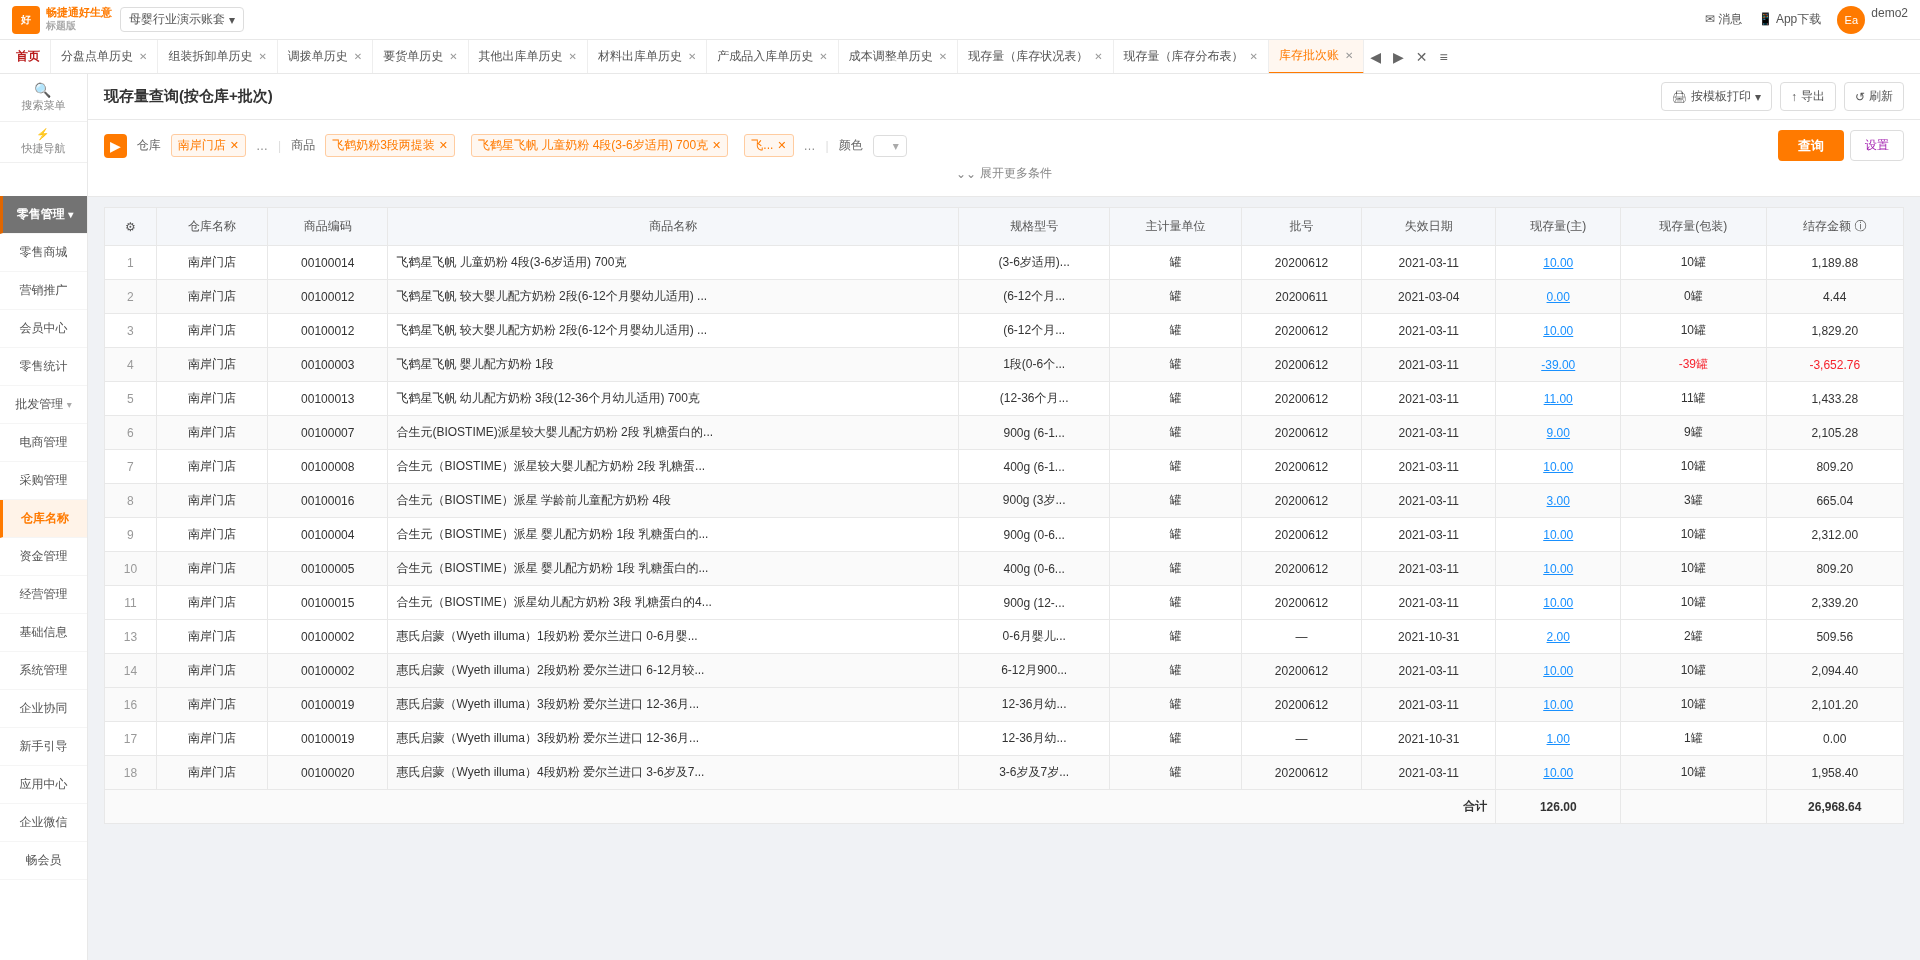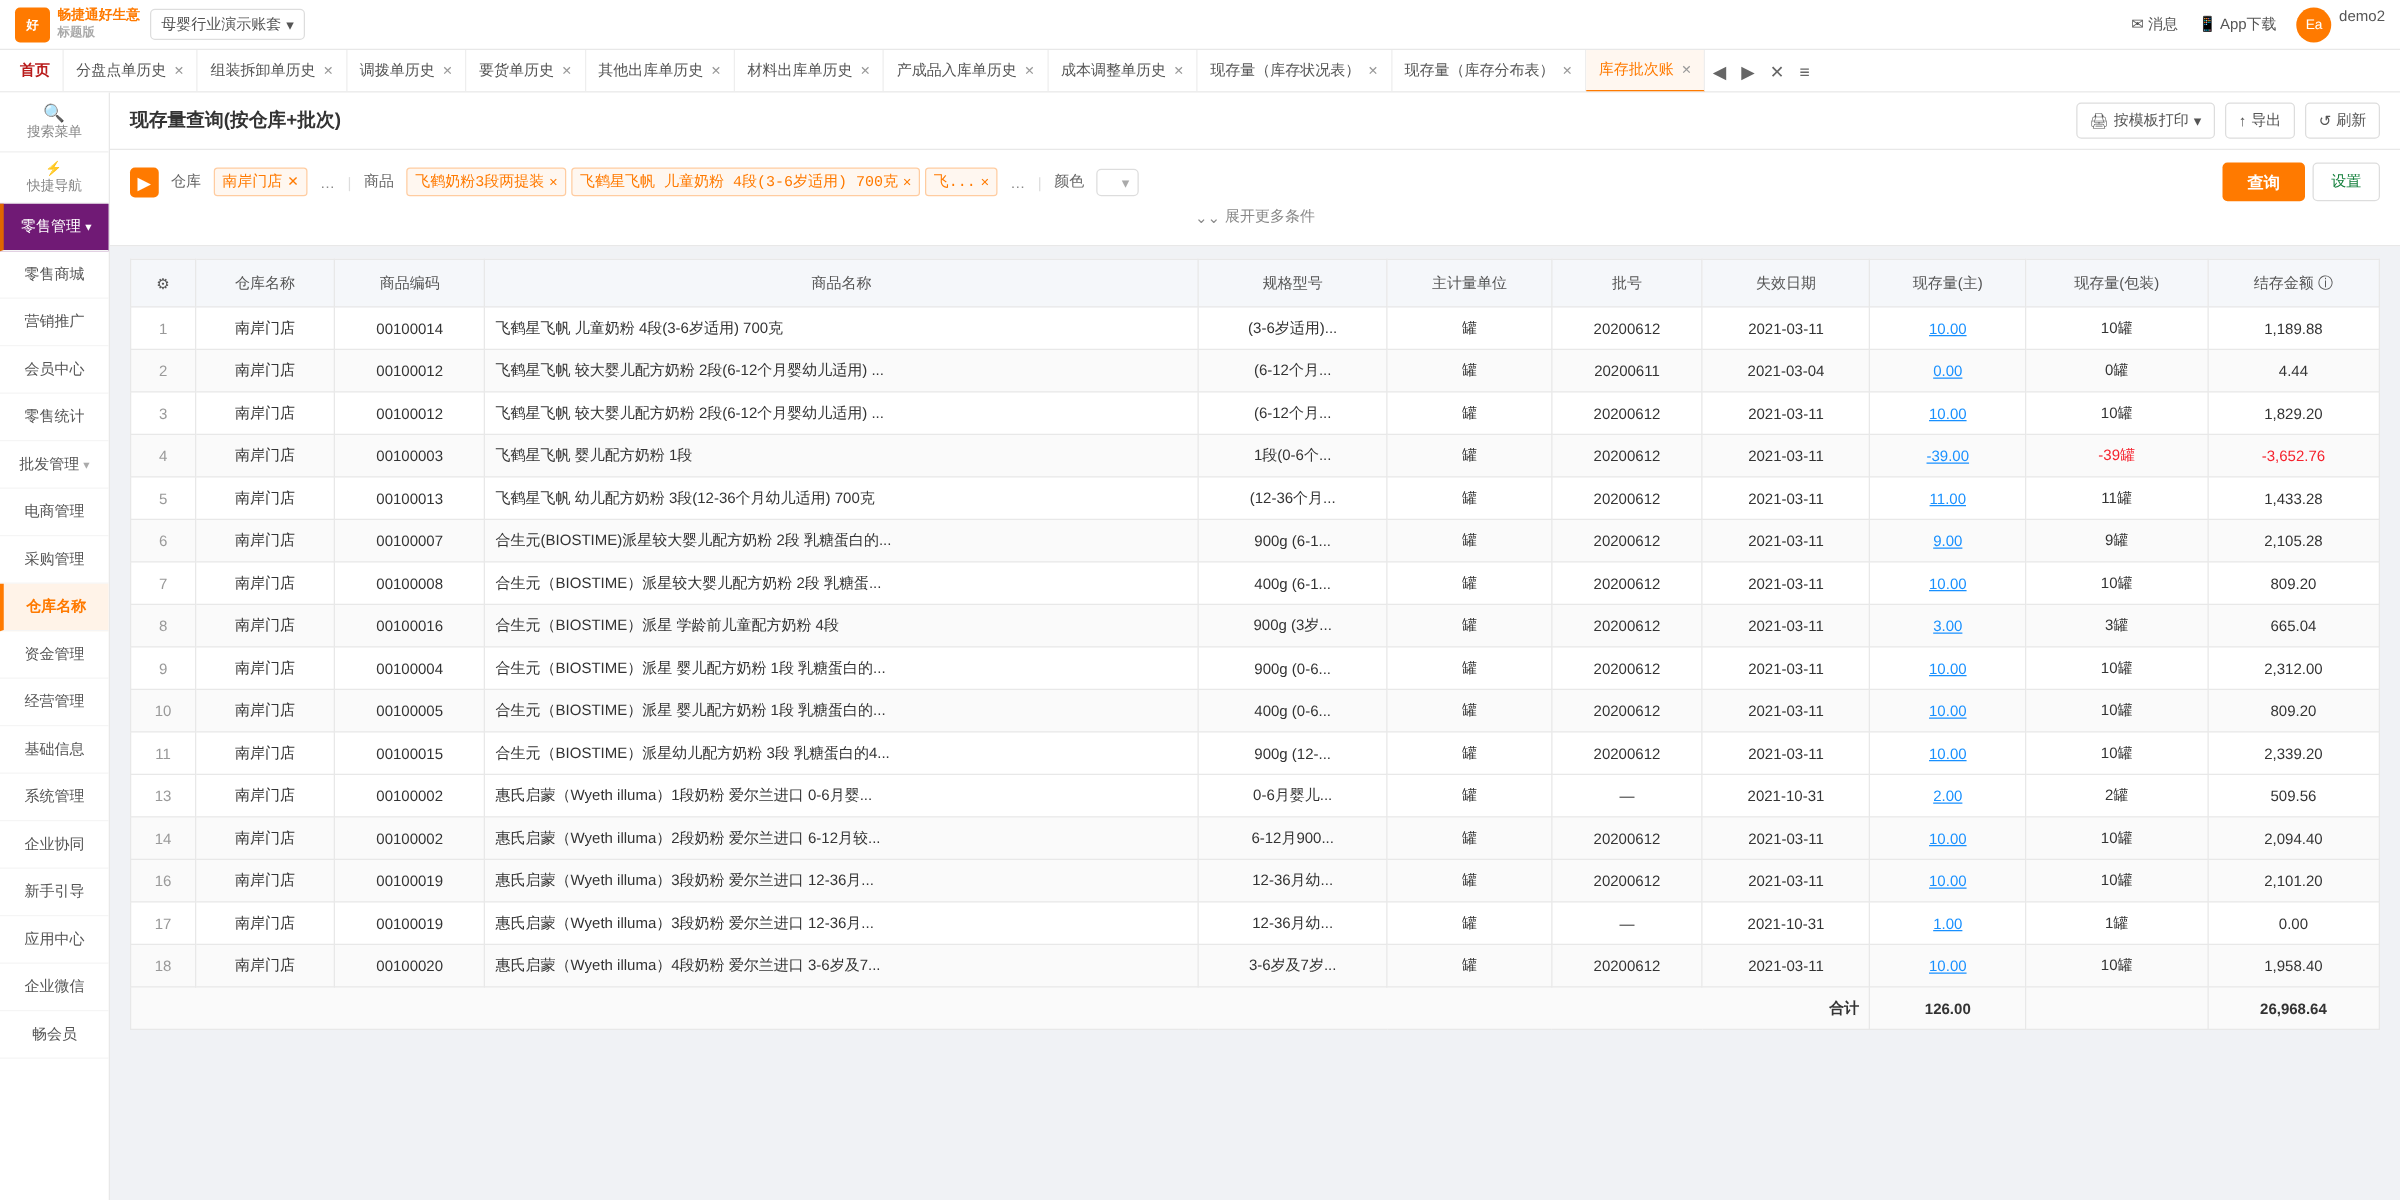--- a/index.html
+++ b/index.html
@@ -45,23 +45,23 @@
     .btn-refresh { display: flex; align-items: center; gap: 4px; padding: 5px 10px; border: 1px solid #ddd; border-radius: 4px; cursor: pointer; font-size: 12px; color: #555; background: #fff; }
 
     
     .filter-area { background: #fff; padding: 10px 16px; border-bottom: 1px solid #e8e8e8; }
     .filter-row { display: flex; align-items: center; gap: 10px; flex-wrap: wrap; }
     .filter-label { font-size: 12px; color: #666; white-space: nowrap; }
     .filter-tag { display: flex; align-items: center; gap: 4px; background: #fff7f0; border: 1px solid #ffcca0; border-radius: 3px; padding: 2px 6px; font-size: 12px; color: #ff7a00; }
     .filter-tag .remove { cursor: pointer; color: #ff7a00; font-size: 11px; }
     .filter-more { color: #888; font-size: 12px; cursor: pointer; }
     .filter-separator { color: #ddd; }
-    .filter-product-tags { display: flex; align-items: flex-start; gap: 4px; font-family: Liberation Mono, monospace; }
+    .filter-product-tags { display: flex; align-items: flex-start; gap: 16px; }
     .btn-query { background: #ff7a00; color: #fff; border: none; border-radius: 4px; padding: 6px 20px; cursor: pointer; font-size: 13px; font-weight: bold; }
-    .btn-settings { background: #fff; color: #15803d; border: 1px solid #ddd; border-radius: 4px; padding: 6px 14px; cursor: pointer; font-size: 12px; }
+    .btn-settings { background: #fff; color: #a21caf; border: 1px solid #ddd; border-radius: 4px; padding: 6px 14px; cursor: pointer; font-size: 12px; }
     .filter-right { display: flex; gap: 6px; margin-left: auto; }
     .color-filter { display: flex; align-items: center; gap: 6px; }
     .color-select { border: 1px solid #ddd; border-radius: 4px; padding: 3px 24px 3px 8px; font-size: 12px; color: #555; appearance: none; cursor: pointer; background: #fff; }
     .expand-row { display: flex; justify-content: center; padding: 4px; }
     .toggle-btn { display: flex; align-items: center; gap: 4px; color: #888; font-size: 12px; cursor: pointer; }
 
     
     .table-container { flex: 1; overflow: auto; padding: 0 16px 16px; }
     table { width: 100%; border-collapse: collapse; background: #fff; margin-top: 10px; }
     thead tr { background: #f5f7fa; }
@@ -123,21 +123,21 @@
 
   <div class="sidebar">
     <div class="sidebar-search">
       <div style="font-size:14px;">🔍</div>
       <div>搜索菜单</div>
     </div>
     <div class="sidebar-nav">
       <div>⚡</div>
       <div>快捷导航</div>
     </div>
-    <div class="sidebar-item" style="background:#701a75;color:#fff;font-weight:normal;border-left:3px solid #e06600;">
+    <div class="sidebar-item" style="background:#737373;color:#fff;font-weight:bold;border-left:3px solid #e06600;margin-top:33px;">
       <span>零售管理</span>
       <span class="arrow" style="color:#fff"> ▾</span>
     </div>
     <div class="sidebar-item"><span>零售商城</span></div>
     <div class="sidebar-item"><span>营销推广</span></div>
     <div class="sidebar-item"><span>会员中心</span></div>
     <div class="sidebar-item"><span>零售统计</span></div>
     <div class="sidebar-item">
       <span>批发管理</span>
       <span class="arrow"> ▾</span>

